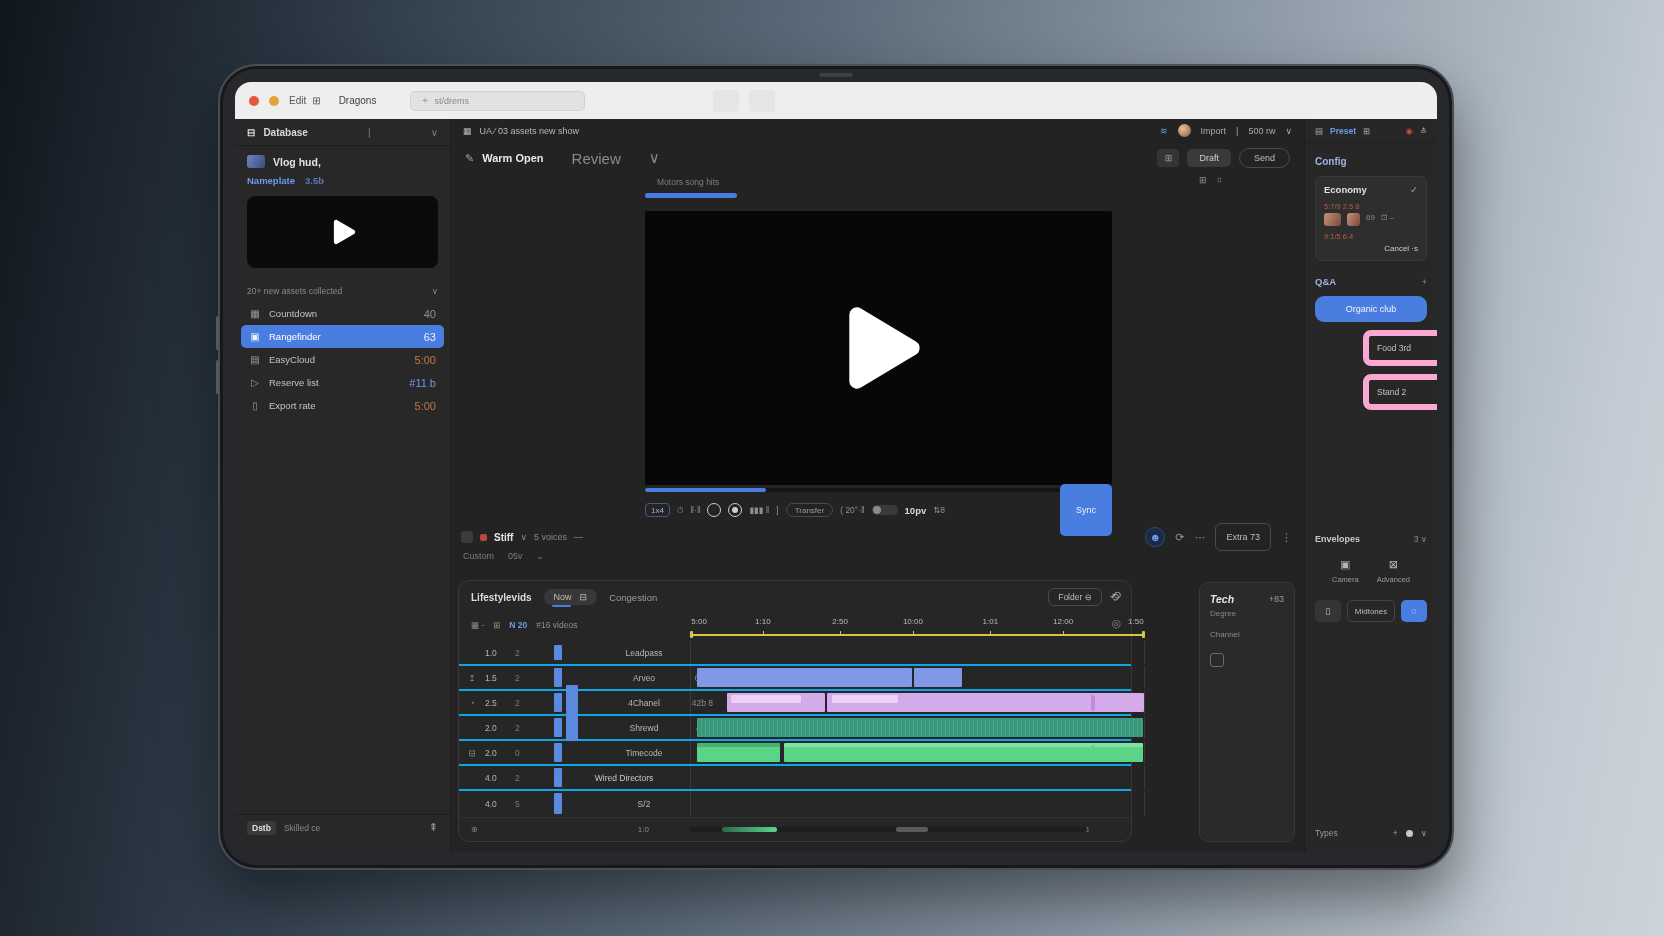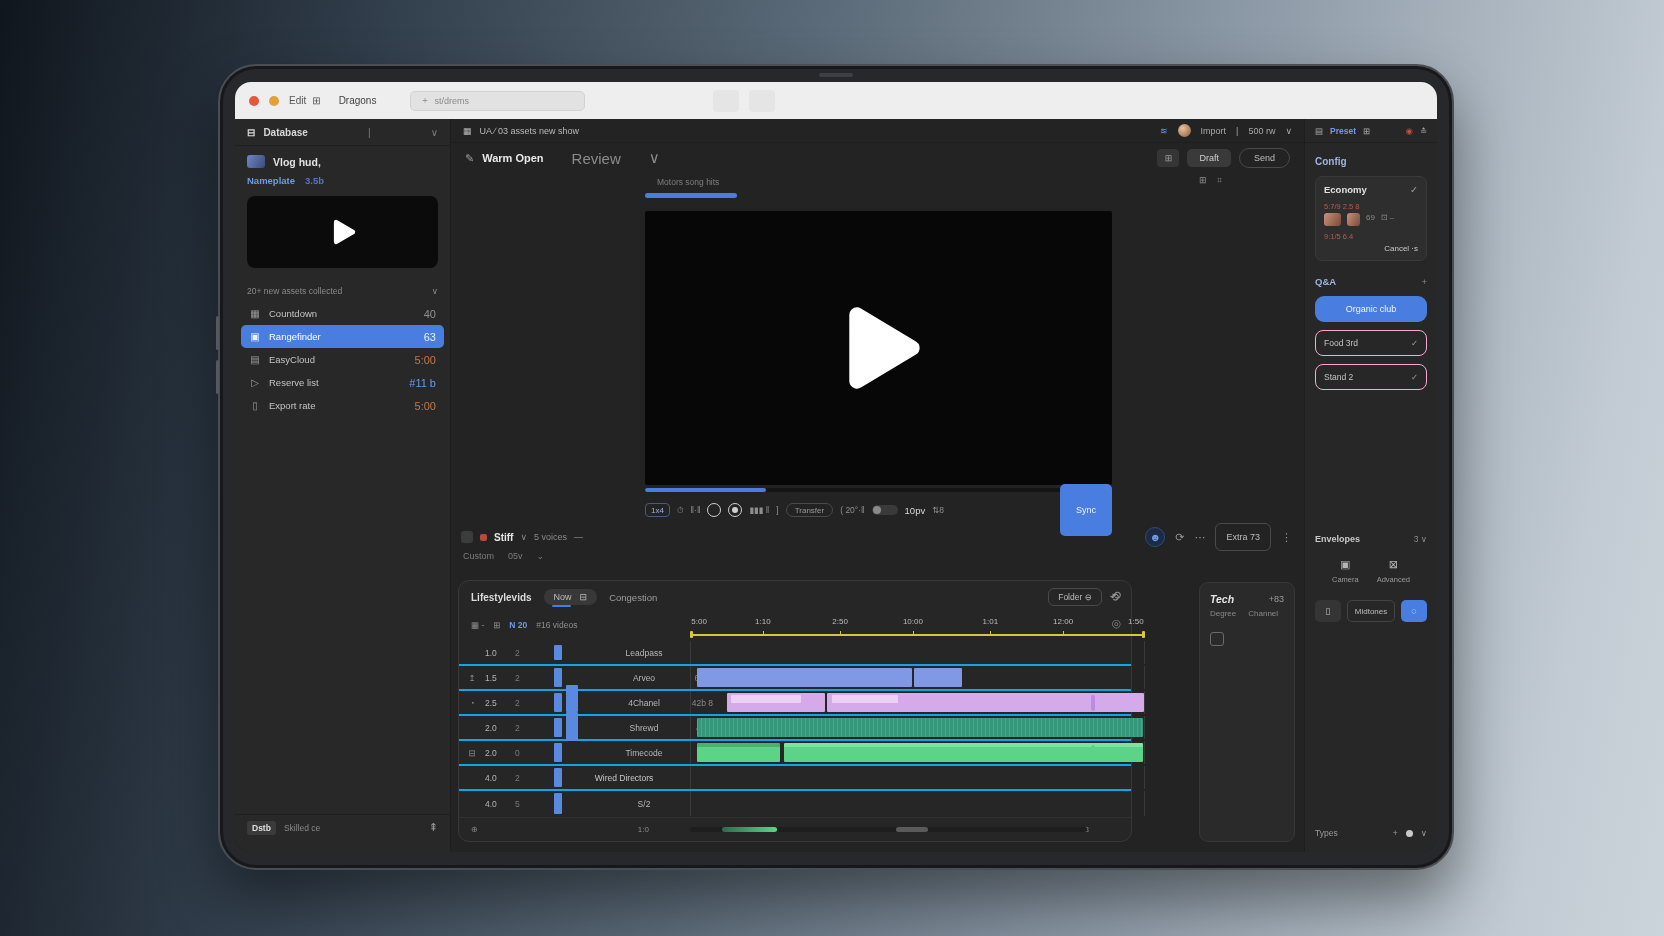--- a/index.html
+++ b/index.html
@@ -83,21 +83,21 @@
   .prog-bot .fill { width:26%; height:100%; background:#4a7de0; border-radius:2px;}
 
   .ctrl-bar { position:absolute; left:194px; top:378px; width:467px; height:26px;
     display:flex; align-items:center; gap:7px; color:#8f8f8f; font-size:8.5px;}
   .chip { border:1px solid #4a5a7a; color:#9db4e0; border-radius:4px; padding:1.5px 5px; font-size:8px;}
   .rec { width:14px; height:14px; border:1.5px solid #cfcfcf; border-radius:50%; display:inline-block;}
   .rec.fill::after { content:""; display:block; width:6px; height:6px; margin:2.5px; border-radius:50%; background:#cfcfcf;}
   .pill { border:1px solid #4a4a4a; border-radius:8px; padding:1.5px 8px; font-size:8px; color:#9a9a9a;}
   .toggle { width:26px; height:10px; background:#3a3a3a; border-radius:6px; position:relative;}
   .toggle::after { content:""; position:absolute; left:1px; top:1px; width:8px; height:8px; border-radius:50%; background:#8a8a8a;}
-  .fps { color:#d8d8d8; font-weight:normal; font-size:9.5px; }
+  .fps { color:#d8d8d8; font-weight:bold; font-size:9.5px; }
   .btn-primary { margin-left:auto; background:#4a7de0; color:#eef3ff; border:none; border-radius:5px;
     padding:21px 16px; font-size:9px; font-family:inherit;}
 
   .cmt-row { position:absolute; left:10px; top:408px; right:12px; height:20px; display:flex; align-items:center; gap:7px;}
   .cmt-ic { width:12px; height:12px; background:#3c3c3c; border-radius:3px;}
   .cmt-dot { width:7px; height:7px; border-radius:2px; background:#b84a3a;}
   .cmt-title { color:#e6e6e6; font-weight:bold; font-size:10px;}
   .cmt-sub { color:#8a8a8a; font-size:9px;}
   .cmt-right { margin-left:auto; display:flex; align-items:center; gap:10px; color:#9a9a9a;}
   .emoji-btn { width:20px; height:20px; border-radius:50%; background:#1c2a44; color:#6d9aeb;
@@ -142,21 +142,21 @@
   .scroll .seg-g { position:absolute; left:8%; width:14%; top:0; bottom:0; border-radius:3px;
     background:linear-gradient(90deg,#2c6a50,#5cd488); }
   .scroll .handle { position:absolute; left:52%; width:8%; top:0; bottom:0; border-radius:3px; background:#5a5a5a;}
 
   
   .tech { position:absolute; left:748px; top:463px; width:96px; height:260px; background:#2a2a2a;
     border:1px solid #383838; border-radius:9px; padding:10px; }
   .tech-head { display:flex; align-items:center; }
   .tech-title { color:#e4e4e4; font-weight:bold; font-size:10.5px; font-style:italic;}
   .tech-badge { margin-left:auto; color:#9a9a9a; font-size:9px; }
-  .tech-sub { display:flex; margin-top:4px; color:#8a8a8a; font-size:8px; gap:12px;}
+  .tech-sub { display:flex; margin-top:4px; color:#8a8a8a; font-size:8px; gap:12px;flex-direction:column;}
   .tech-box { margin-top:14px; width:14px; height:14px; border:1px solid #6a6a6a; border-radius:3px;}
 
   
   .rpanel { position:relative; width:133px; flex:none; background:#272727; border-left:1px solid #1d1d1d;
     padding:0 10px; }
   .rp-head { height:24px; display:flex; align-items:center; gap:7px; border-bottom:1px solid #1f1f1f;
     margin:0 -10px; padding:0 10px; font-size:8.5px; color:#a8a8a8;}
   .rp-preset { color:#6d9aeb; font-weight:bold; display:flex; gap:4px; align-items:center;}
   .rp-red { color:#c05040; margin-left:auto;}
   .rp-title { margin-top:13px; color:#9db4e0; font-weight:bold; font-size:10px;}
@@ -167,22 +167,22 @@
   .eco-thumbs { display:flex; gap:6px; align-items:flex-start; margin-top:2px; }
   .eco-th { width:17px; height:13px; border-radius:3px; background:linear-gradient(120deg,#c9917a,#7a4a3a);}
   .eco-ic { color:#8a8a8a; font-size:8px; }
   .eco-meta2 { margin-top:6px; color:#b85c4a; font-size:7.5px;}
   .eco-foot { display:flex; margin-top:3px; font-size:8px; color:#9a9a9a;}
   .eco-action { margin-left:auto; color:#c9c9c9;}
   .rp-sect { margin-top:15px; display:flex; align-items:center; color:#9db4e0; font-weight:bold; font-size:9.5px;}
   .rp-sect .plus { margin-left:auto; color:#8a8a8a; font-weight:normal;}
   .btn-blue-lg { margin-top:9px; width:100%; background:#4a7de0; border:none; border-radius:9px;
     color:#f0f5ff; font-size:9px; padding:8px 8px; font-family:inherit;}
-  .opt { margin-top:8px; width:100%; background:transparent; border:1px solid #f9a8d4; border-radius:8px;
-    color:#c3c3c3; font-size:8.5px; padding:7px 8px; display:flex; align-items:center; font-family:inherit;}
+  .opt { margin-top:8px; width:100%; background:transparent; border:6px solid #f9a8d4; border-radius:8px;
+    color:#c3c3c3; font-size:8.5px; padding:7px 8px; display:flex; align-items:center; font-family:inherit;margin-left:48px;}
   .opt .ck { margin-left:auto; color:#9a9a9a;}
   .env { position:absolute; left:10px; right:10px; top:415px; }
   .env-head { display:flex; align-items:center; color:#c9c9c9; font-weight:bold; font-size:9px;}
   .env-head .ct { margin-left:auto; color:#8a8a8a; font-weight:normal; font-size:8.5px;}
   .env-items { display:flex; margin-top:14px; gap:18px; justify-content:center; text-align:center;}
   .env-it { color:#9a9a9a; font-size:7.5px; }
   .env-it .g { font-size:11px; color:#b5b5b5; display:block; margin-bottom:4px;}
   .env-btns { display:flex; gap:6px; margin-top:16px; }
   .env-icbtn { width:26px; height:22px; background:#353535; border:none; border-radius:5px; color:#bdbdbd; font-size:9px;}
   .env-mid { flex:1; background:transparent; border:1px solid #444; border-radius:5px; color:#bdbdbd; font-size:8px; font-family:inherit;}

